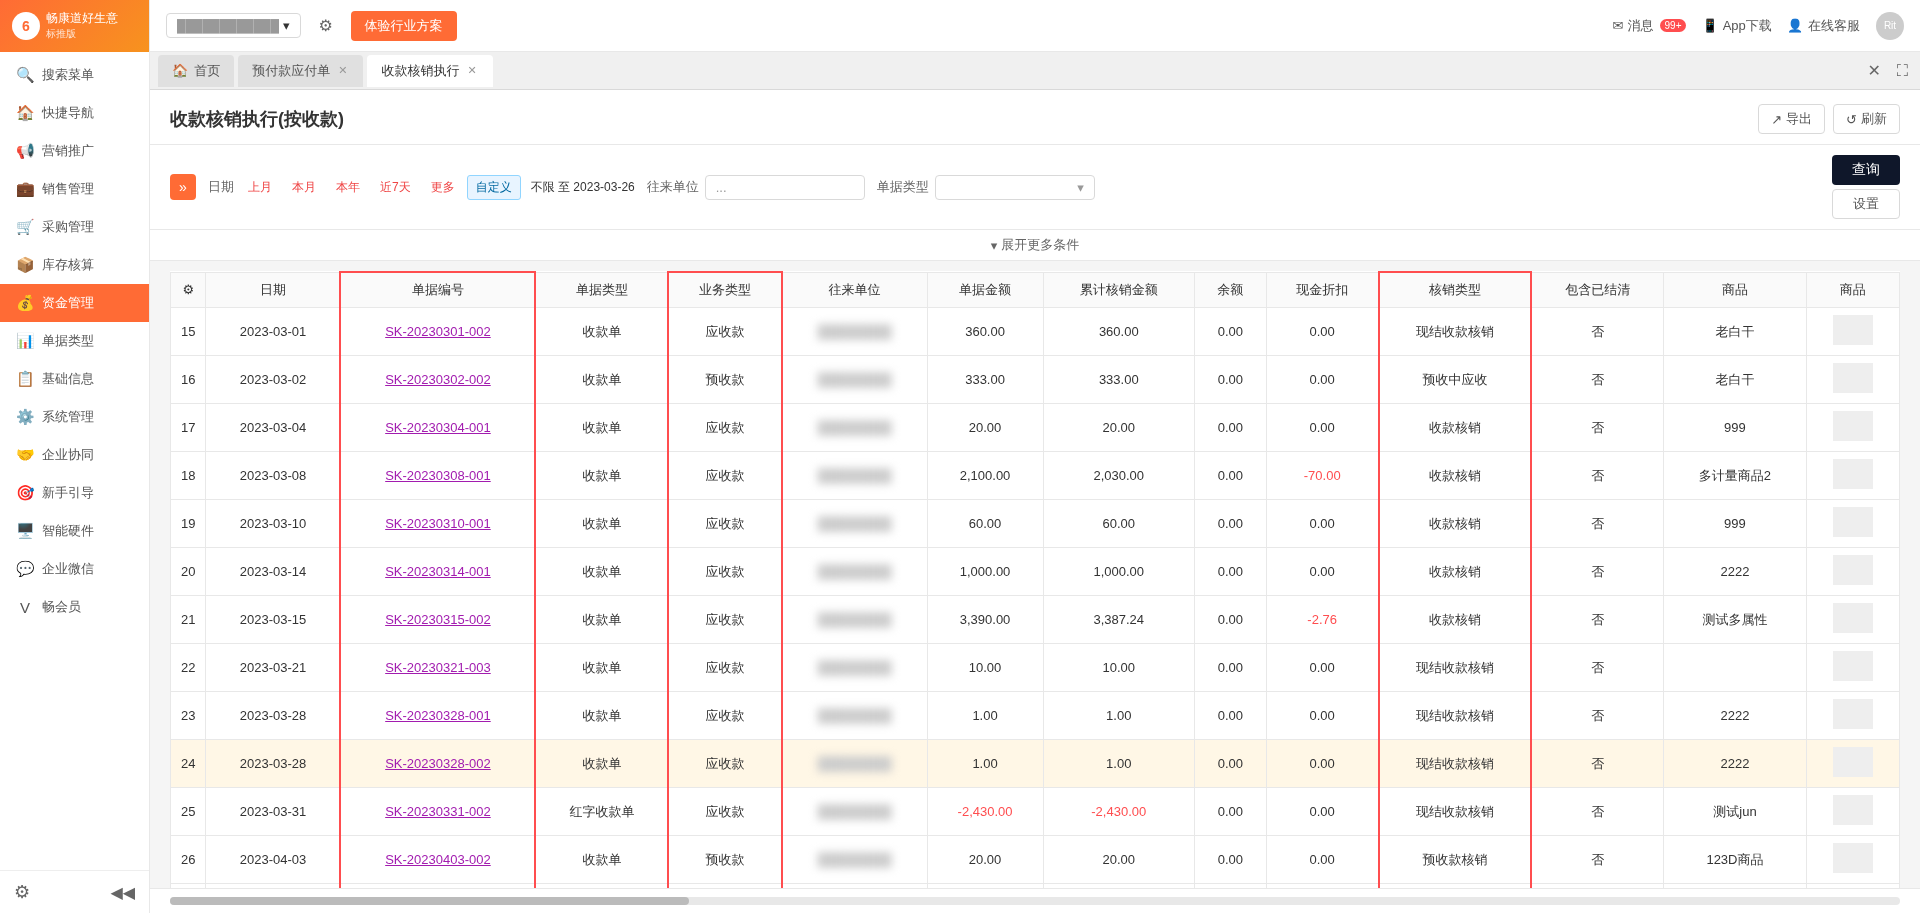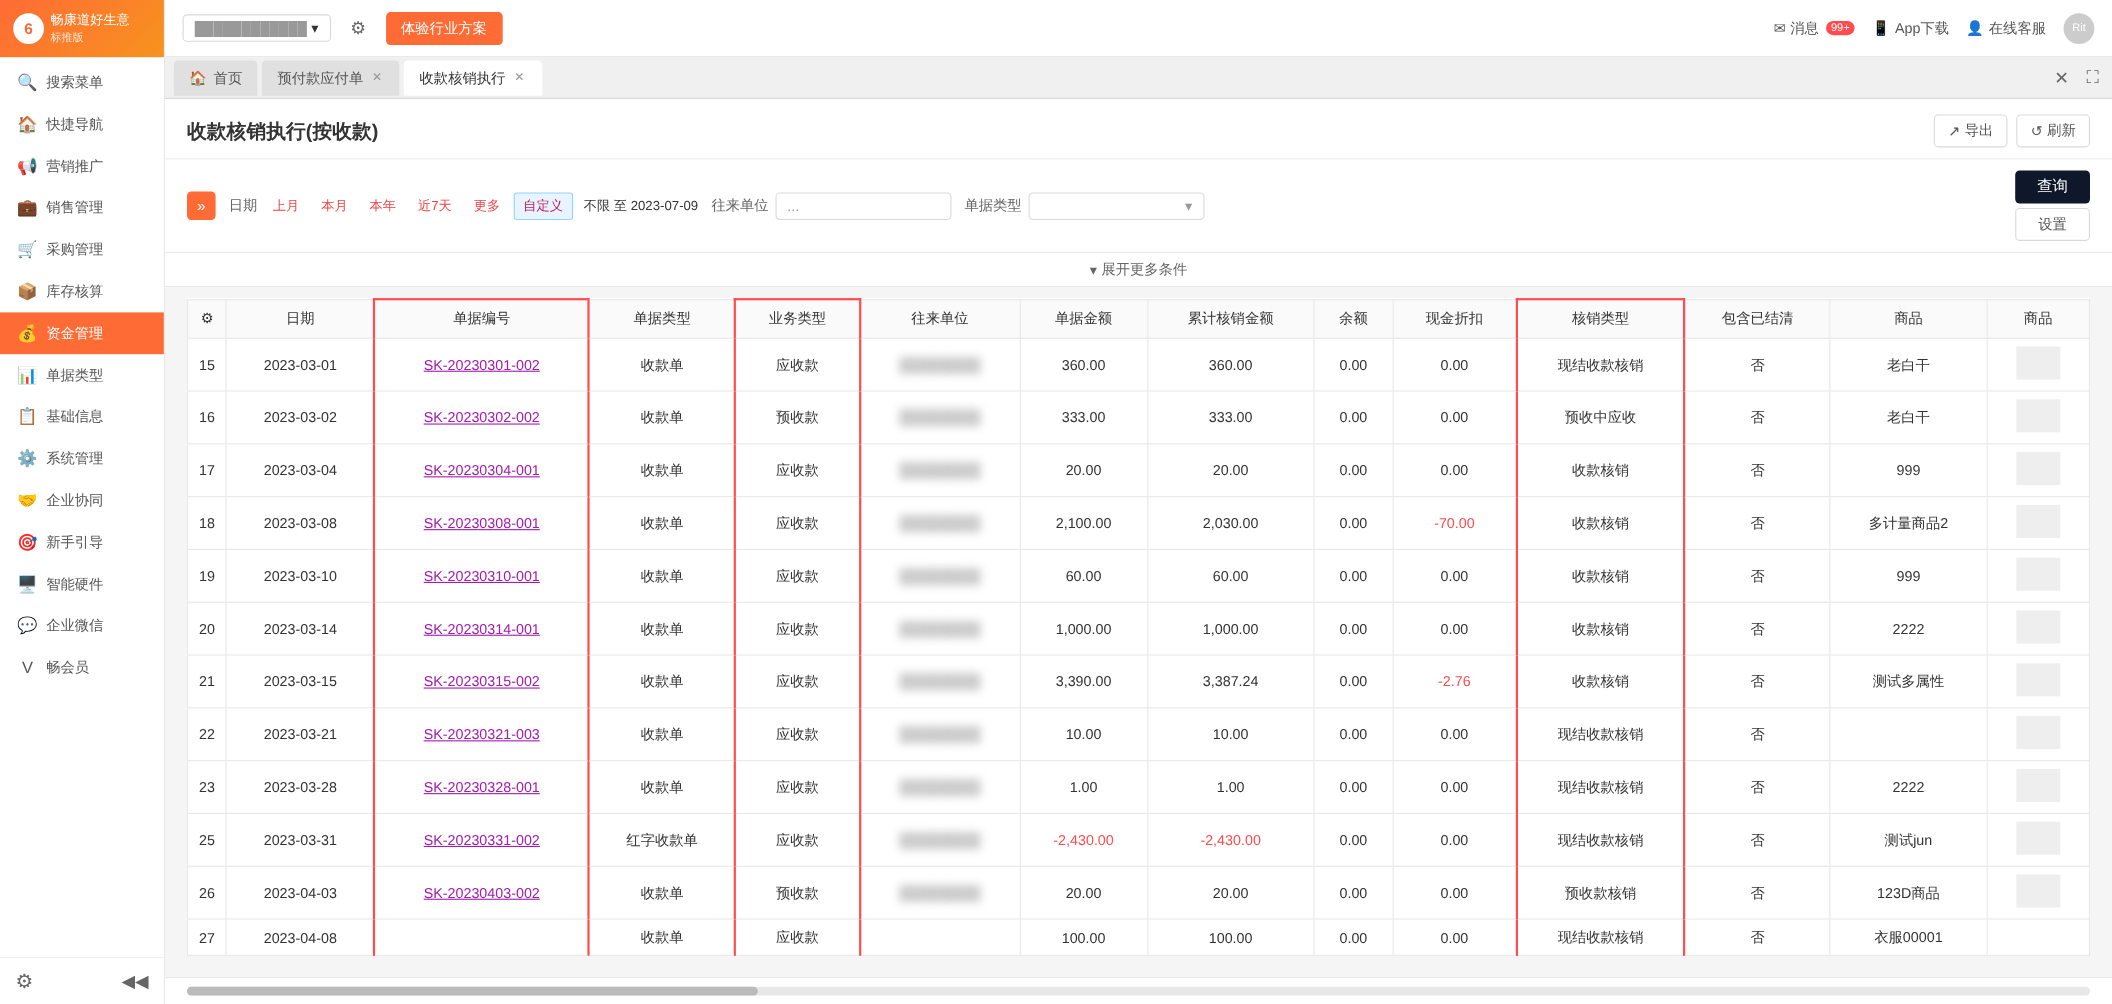--- a/index.html
+++ b/index.html
@@ -184,21 +184,21 @@
     .filter-date-tabs { display: flex; align-items: center; gap: 4px; }
     .date-tab {
       padding: 3px 8px;
       border-radius: 3px;
       cursor: pointer;
       color: #ef4444;
       font-size: 12px;
     }
     .date-tab.custom {
       background: #e8f4ff;
-      color: #be185d;
+      color: #0369a1;
       border: 1px solid #91d5ff;
     }
     .filter-date-range { color: #333; font-size: 12px; margin-left: 4px; }
 
     .filter-input {
       border: 1px solid #d9d9d9;
       border-radius: 4px;
       padding: 4px 10px;
       font-size: 13px;
       min-width: 160px;
@@ -462,21 +462,21 @@
         <span class="filter-label">日期</span>
         <div class="filter-date-tabs">
           <span class="date-tab">上月</span>
           <span class="date-tab">本月</span>
           <span class="date-tab">本年</span>
           <span class="date-tab">近7天</span>
           <span class="date-tab">更多</span>
           <span class="date-tab custom">自定义</span>
         </div>
         <div style="display:flex;flex-direction:column;">
-          <span class="filter-date-range">不限 至 2023-07-09</span>
+          <span class="filter-date-range">不限 至 2023-03-26</span>
         </div>
       </div>
 
       <div class="filter-group">
         <span class="filter-label">往来单位</span>
         <div class="filter-input" style="display:flex;align-items:center;">
           <span style="color:#999;font-size:13px;">...</span>
         </div>
       </div>
 
@@ -661,20 +661,36 @@
     <td><span class="blurred">████████</span></td>
     <td class="">1.00</td>
     <td class="">1.00</td>
     <td>0.00</td>
     <td class="">0.00</td>
     <td style="border-left:2px solid #ff4d4f;border-right:2px solid #ff4d4f;">现结收款核销</td>
     <td>否</td>
     <td>2222</td>
     <td><div style="width:40px;height:30px;background:#eee;display:inline-block;"></div></td>
   </tr>
+            <tr class="highlighted">
+    <td>24</td>
+    <td>2023-03-28</td>
+    <td style="border-left:2px solid #ff4d4f;border-right:2px solid #ff4d4f;"><span class="link">SK-20230328-002</span></td>
+    <td>收款单</td>
+    <td style="border-left:2px solid #ff4d4f;border-right:2px solid #ff4d4f;">应收款</td>
+    <td><span class="blurred">████████</span></td>
+    <td class="">1.00</td>
+    <td class="">1.00</td>
+    <td>0.00</td>
+    <td class="">0.00</td>
+    <td style="border-left:2px solid #ff4d4f;border-right:2px solid #ff4d4f;">现结收款核销</td>
+    <td>否</td>
+    <td>2222</td>
+    <td><div style="width:40px;height:30px;background:#eee;display:inline-block;"></div></td>
+  </tr>
             <tr>
     <td>25</td>
     <td>2023-03-31</td>
     <td style="border-left:2px solid #ff4d4f;border-right:2px solid #ff4d4f;"><span class="link">SK-20230331-002</span></td>
     <td>红字收款单</td>
     <td style="border-left:2px solid #ff4d4f;border-right:2px solid #ff4d4f;">应收款</td>
     <td><span class="blurred">████████</span></td>
     <td class="red">-2,430.00</td>
     <td class="red">-2,430.00</td>
     <td>0.00</td>

